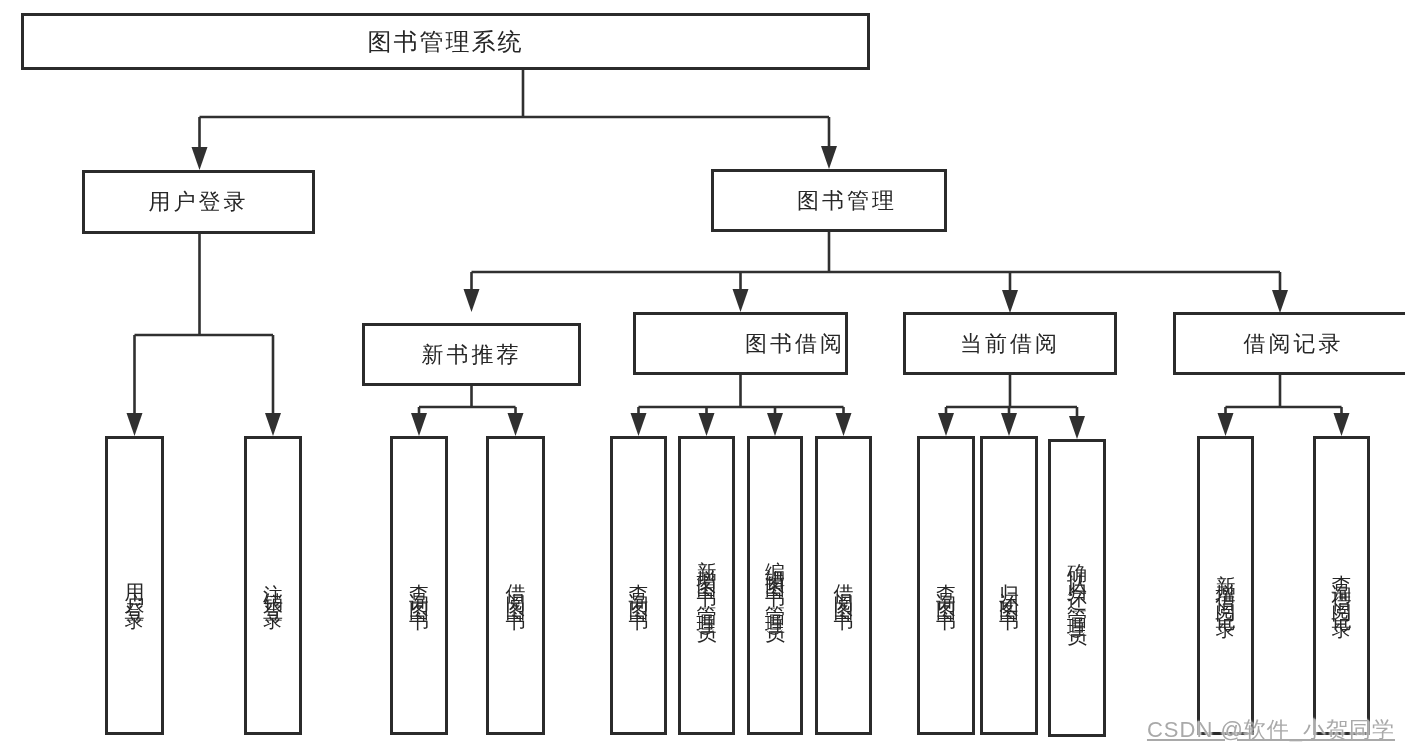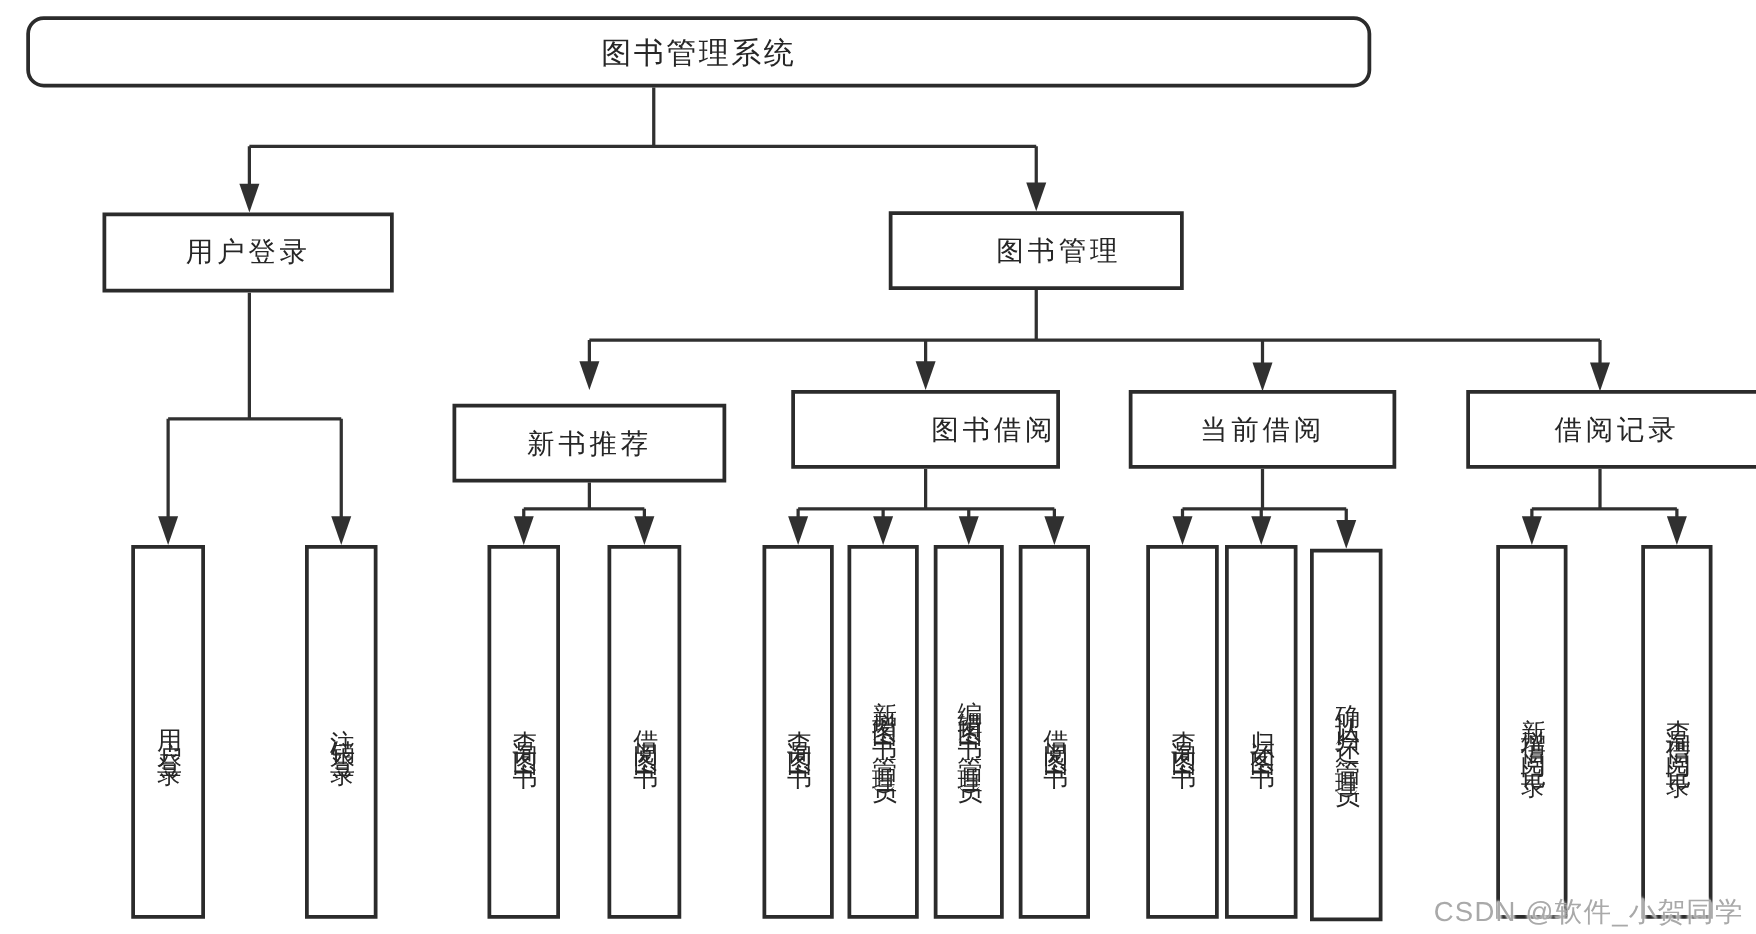--- a/index.html
+++ b/index.html
@@ -41,20 +41,21 @@
   }
   .watermark {
     position: absolute;
     right: 10px;
     bottom: 2px;
     font-size: 22px;
     color: #a9a9a9;
     letter-spacing: 1px;
     text-shadow: 1px 1px 2px #ffffff, -1px -1px 2px #ffffff;
     z-index: 10;
+    text-decoration: underline;
   }
 </style>
 </head>
 <body>
 
 <div class="canvas">
 
   <svg class="wires" width="1405" height="747" viewBox="0 0 1405 747" xmlns="http://www.w3.org/2000/svg">
 
     <g>
@@ -117,21 +118,21 @@
 
     <g>
       <path class="ln" d="M1280,375 V407 M1225.5,407 H1341.5"></path>
       <line class="ln" x1="1225.5" y1="407" x2="1225.5" y2="424"></line>
       <polygon class="ah" points="1217.5,413 1233.5,413 1225.5,436"></polygon>
       <line class="ln" x1="1341.5" y1="407" x2="1341.5" y2="424"></line>
       <polygon class="ah" points="1333.5,413 1349.5,413 1341.5,436"></polygon>
     </g>
   </svg>
 
-  <div class="node root-node" style="left:21px; top:13px; width:1076px; height:57px;border-radius:14px;">
+  <div class="node root-node" style="left:21px; top:13px; width:849px; height:57px;">
     <span>图书管理系统</span>
   </div>
 
   <div class="node h-node" style="left:82px; top:170px; width:233px; height:64px;">
     <span>用户登录</span>
   </div>
   <div class="node h-node" style="left:711px; top:169px; width:236px; height:63px;padding-left:36px;">
     <span>图书管理</span>
   </div>
 

